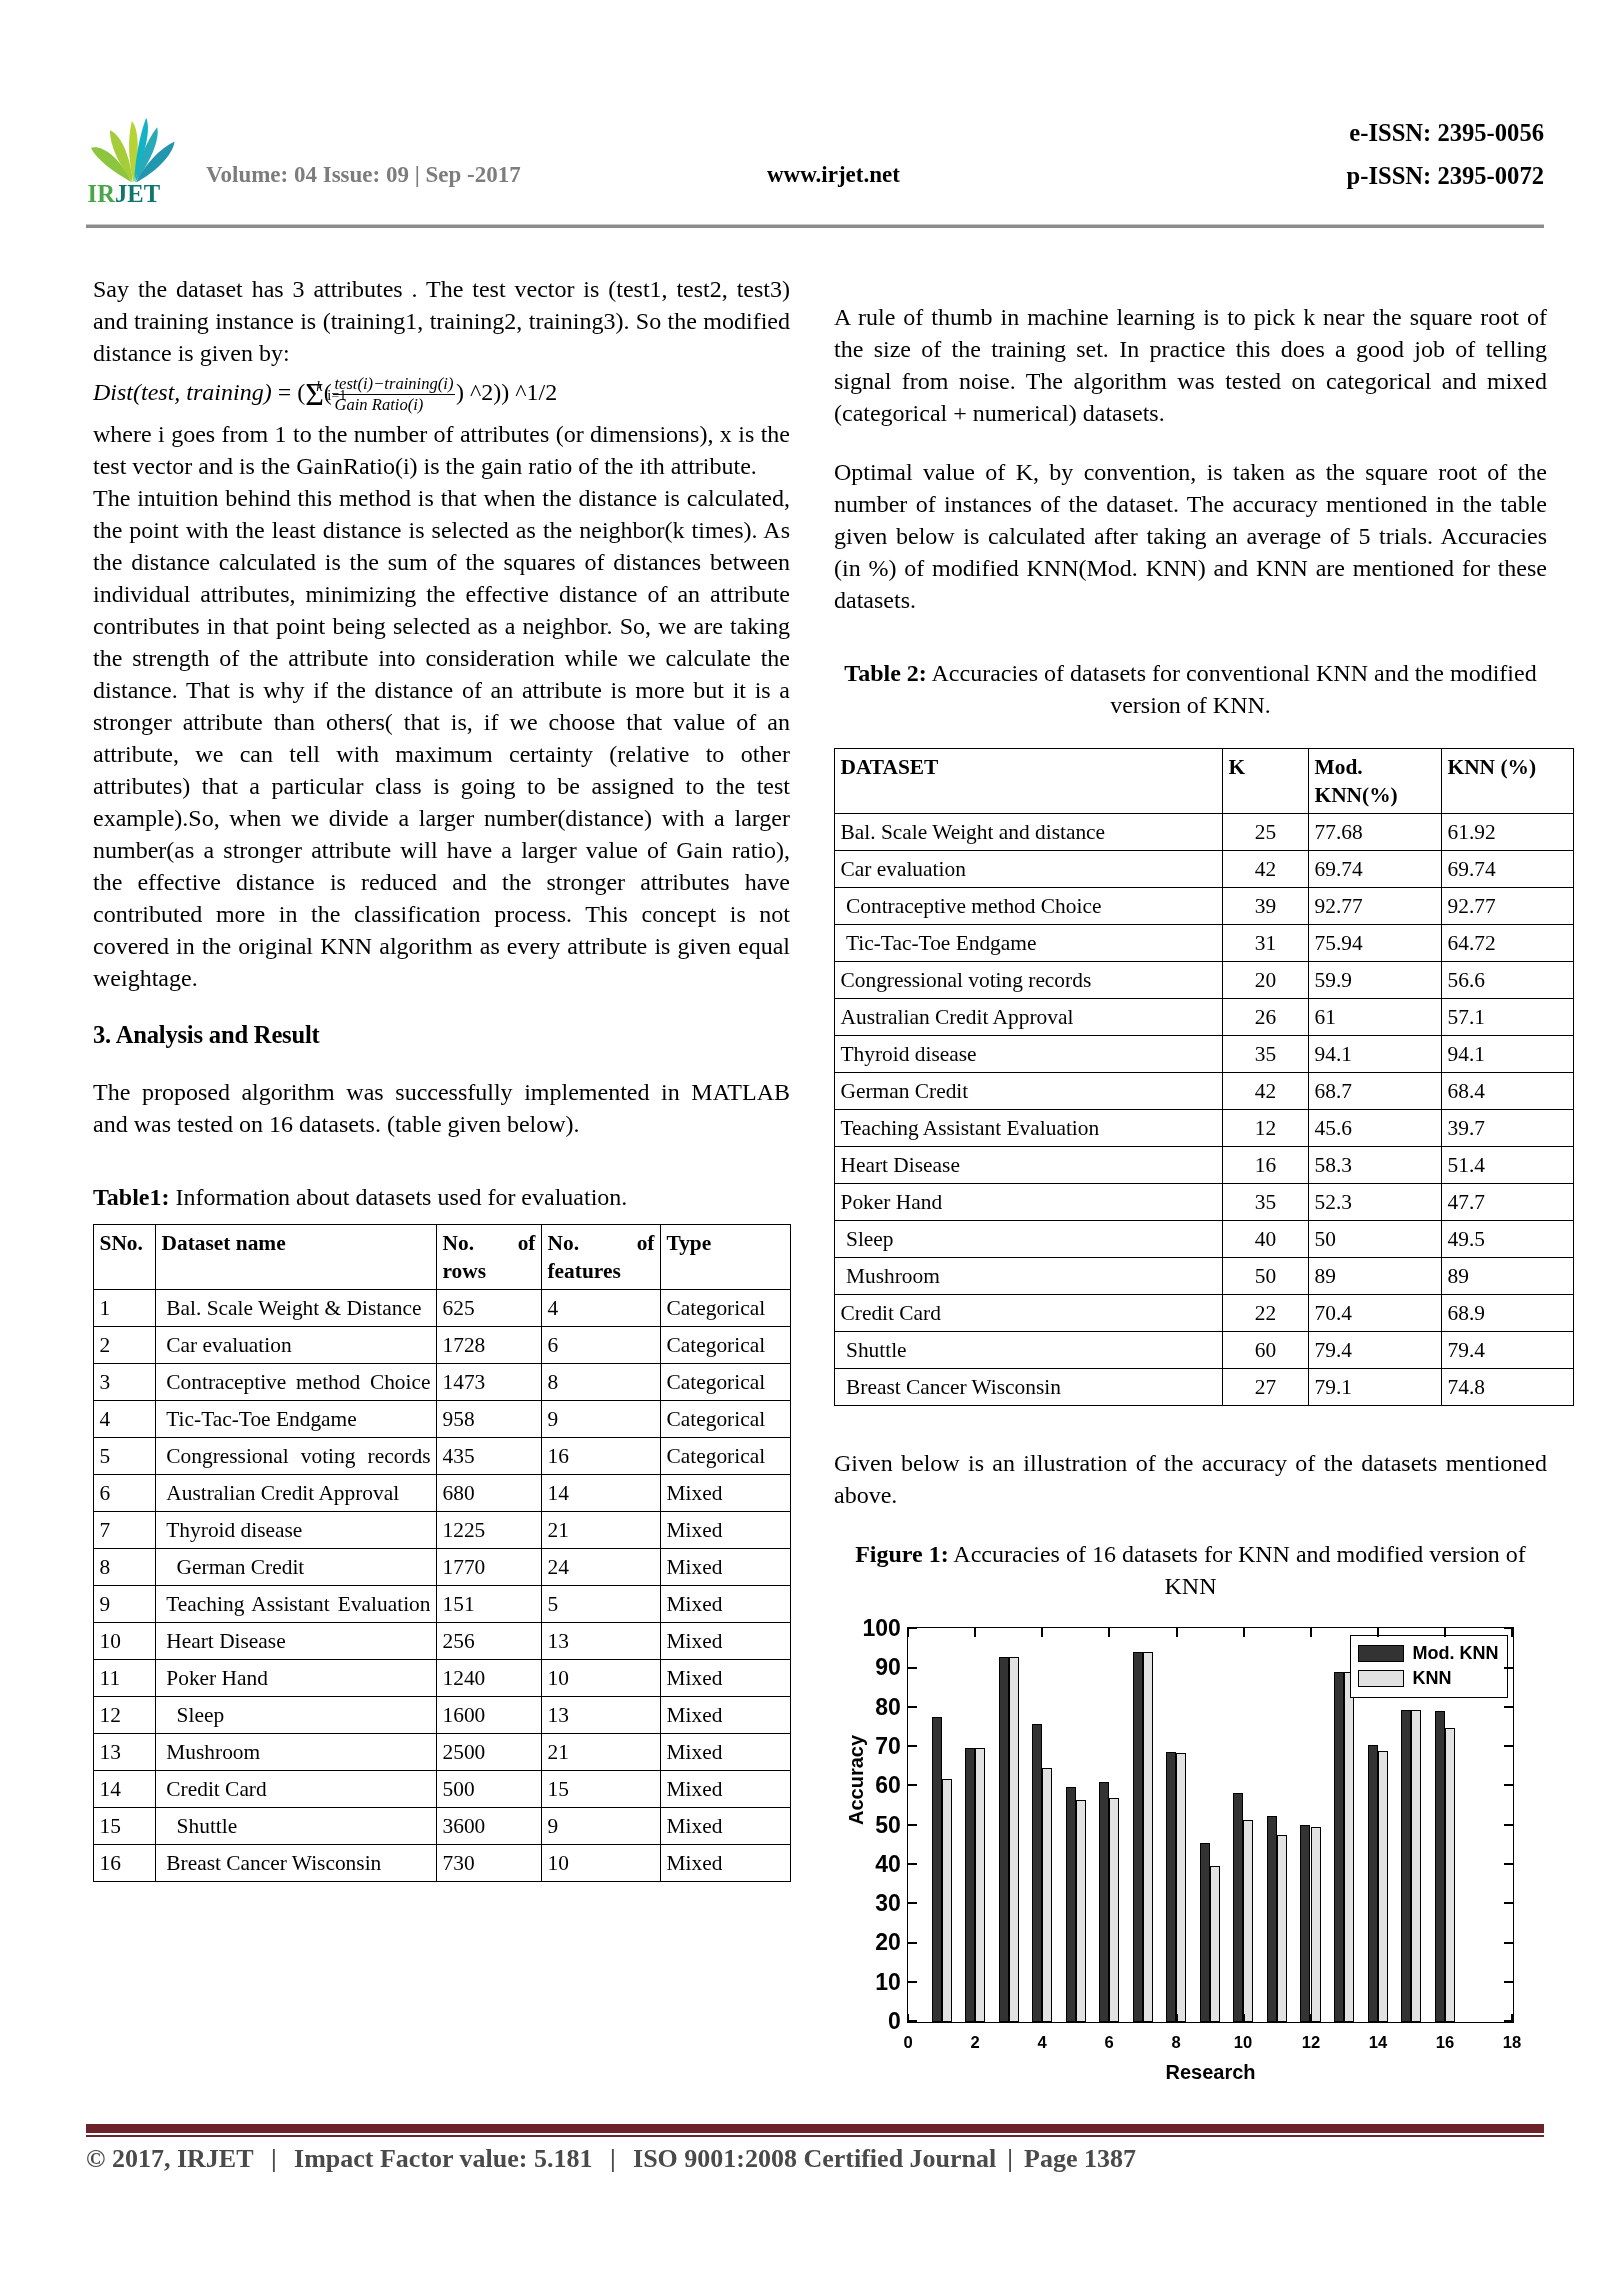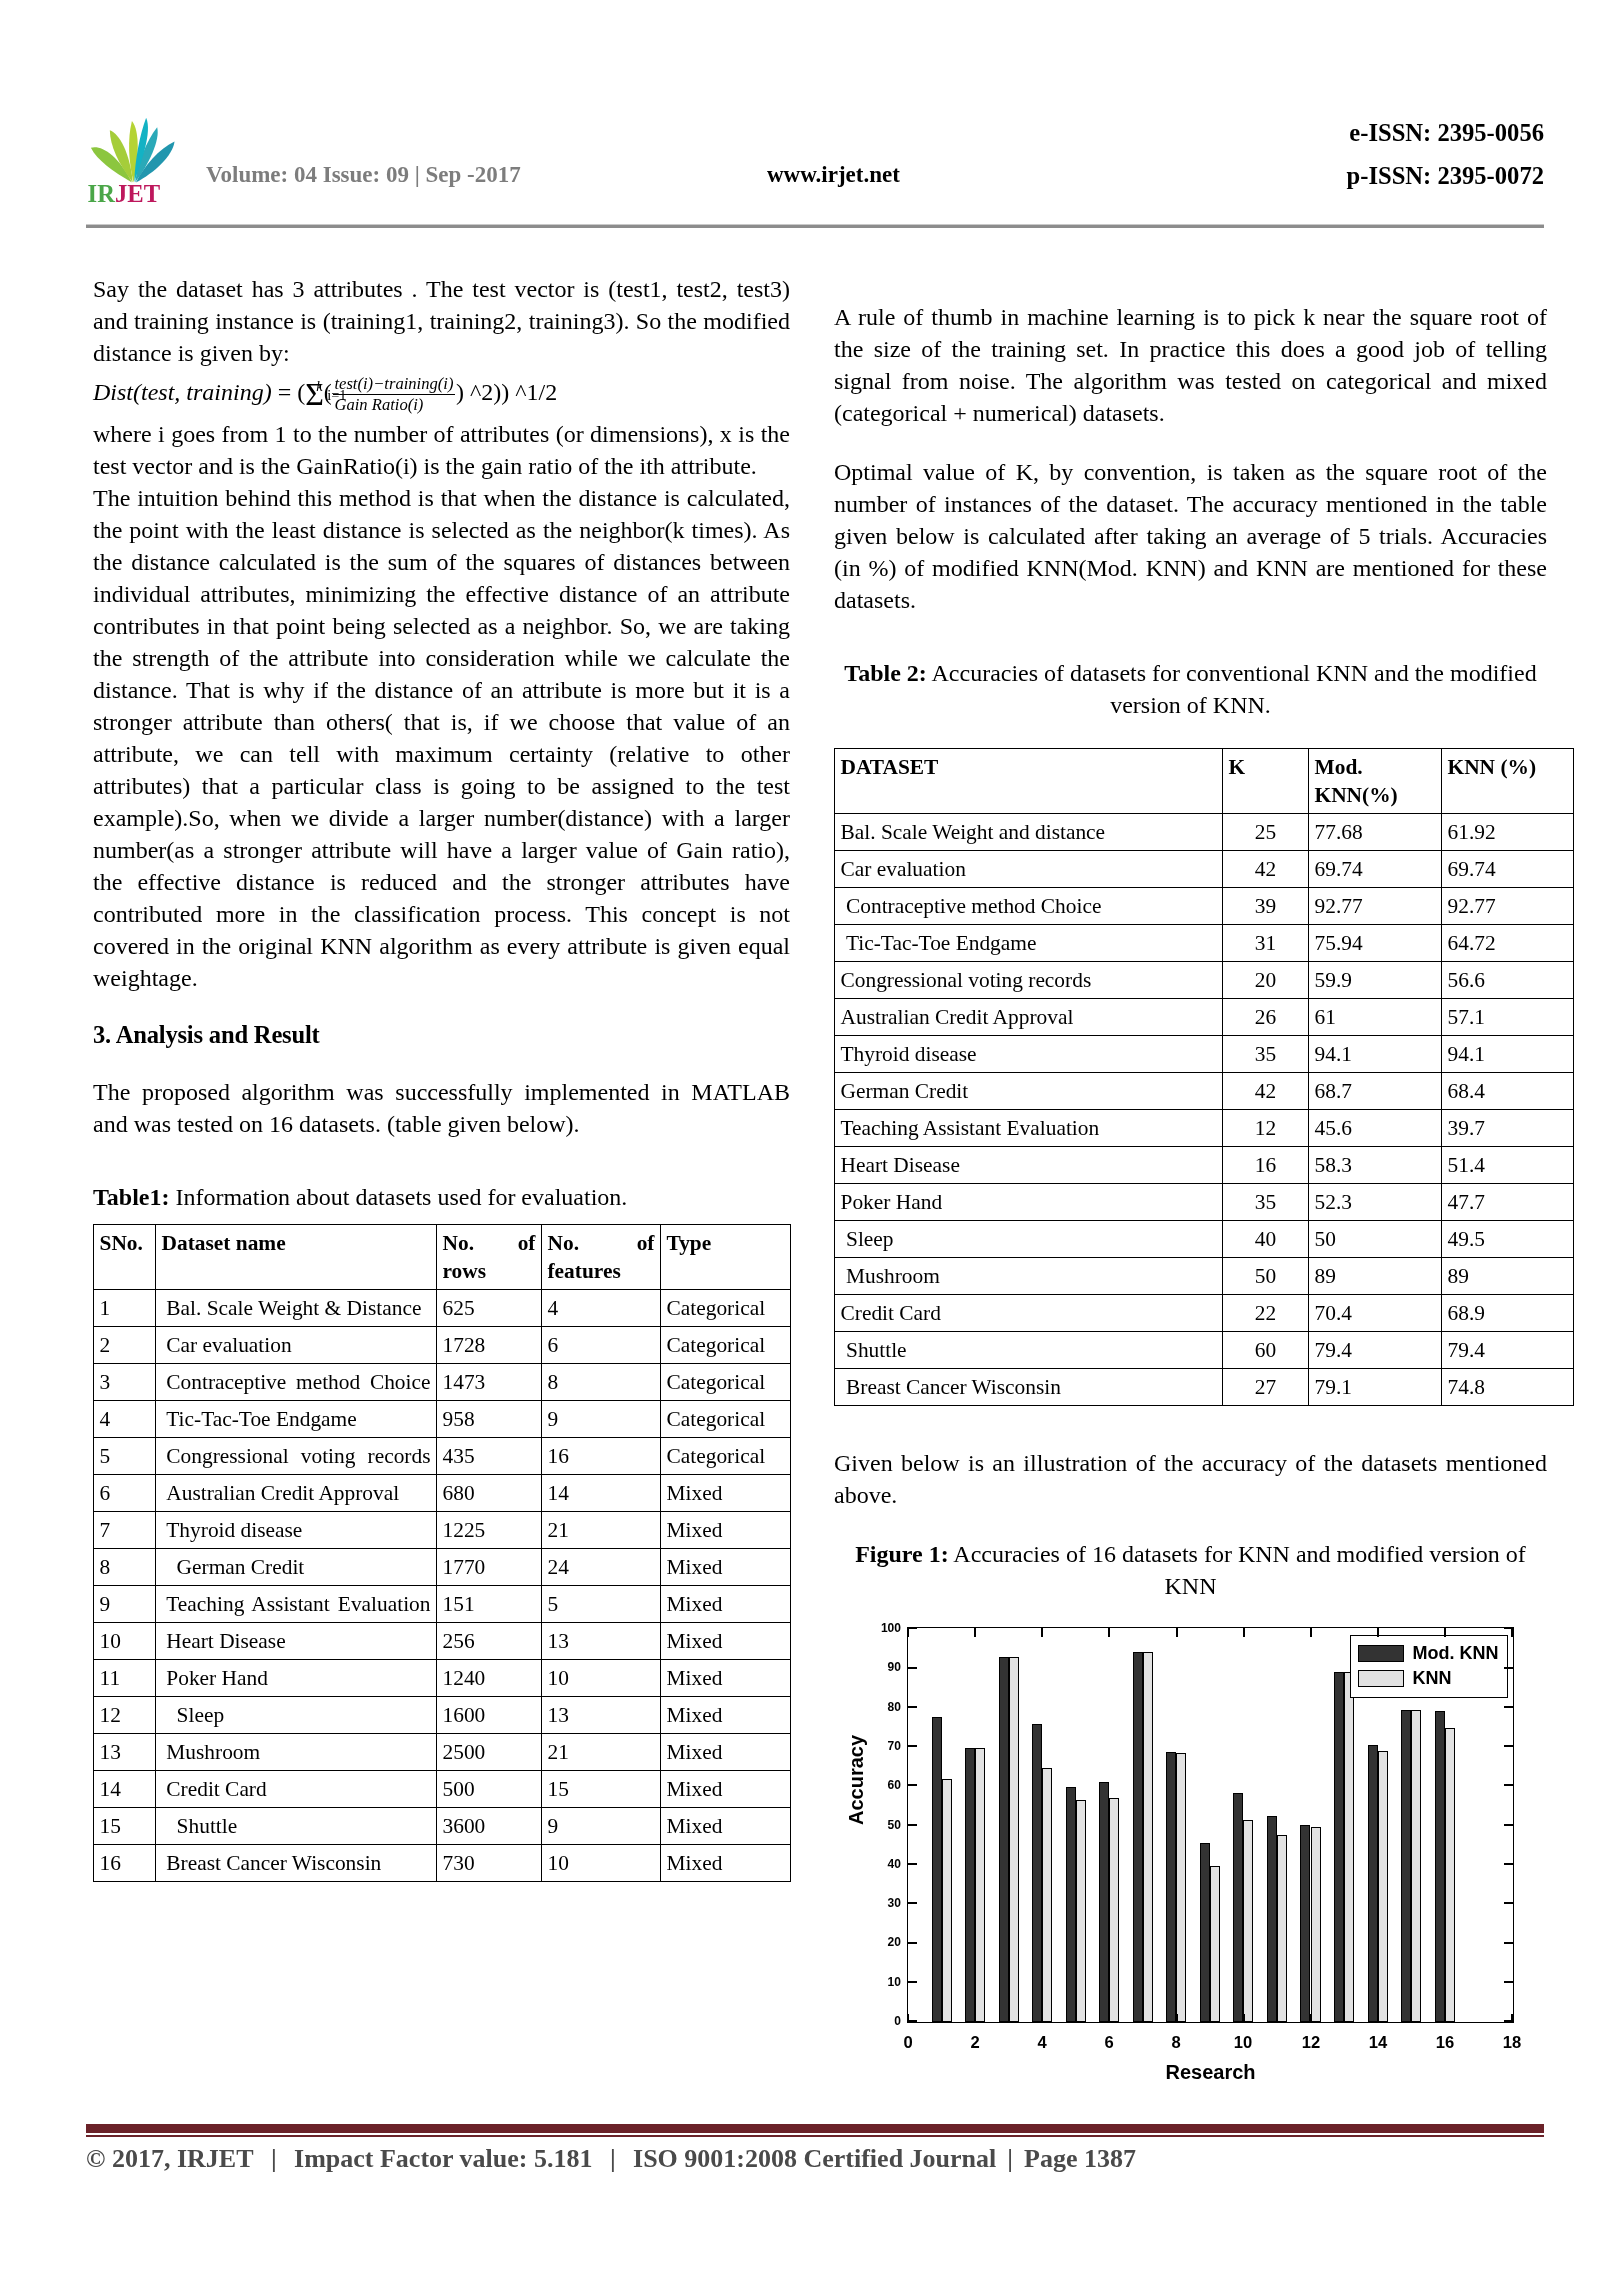--- a/index.html
+++ b/index.html
@@ -47,21 +47,21 @@
     position: absolute;
     left: 1.6px;
     top: 67px;
     font-family: "Liberation Serif", serif;
     font-weight: bold;
     font-size: 24.6px;
     letter-spacing: 0px;
     white-space: nowrap;
   }
   .logo-ir { color: #4aa648; }
-  .logo-et { color: #be185d; }
+  .logo-et { color: #0f766e; }
 
   .hdr-title {
     position: absolute;
     left: 120px;
     top: 4.8px;
     font-size: 28px;
     font-weight: bold;
     letter-spacing: -0.2px;
     white-space: nowrap;
   }
@@ -258,21 +258,21 @@
   }
   .bar.mod { background: #333333; }
   .bar.knn { background: #e2e2e2; }
 
   .ytick-lab {
     position: absolute;
     right: 100%;
     margin-right: 7.1px;
     transform: translateY(-50%);
     font-family: "Liberation Sans", sans-serif;
-    font-size: 12px;
+    font-size: 23px;
     font-weight: bold;
     white-space: nowrap;
   }
   .ytick-mark {
     position: absolute;
     left: 0;
     width: 8.7px;
     height: 1.6px;
     background: #000;
   }

